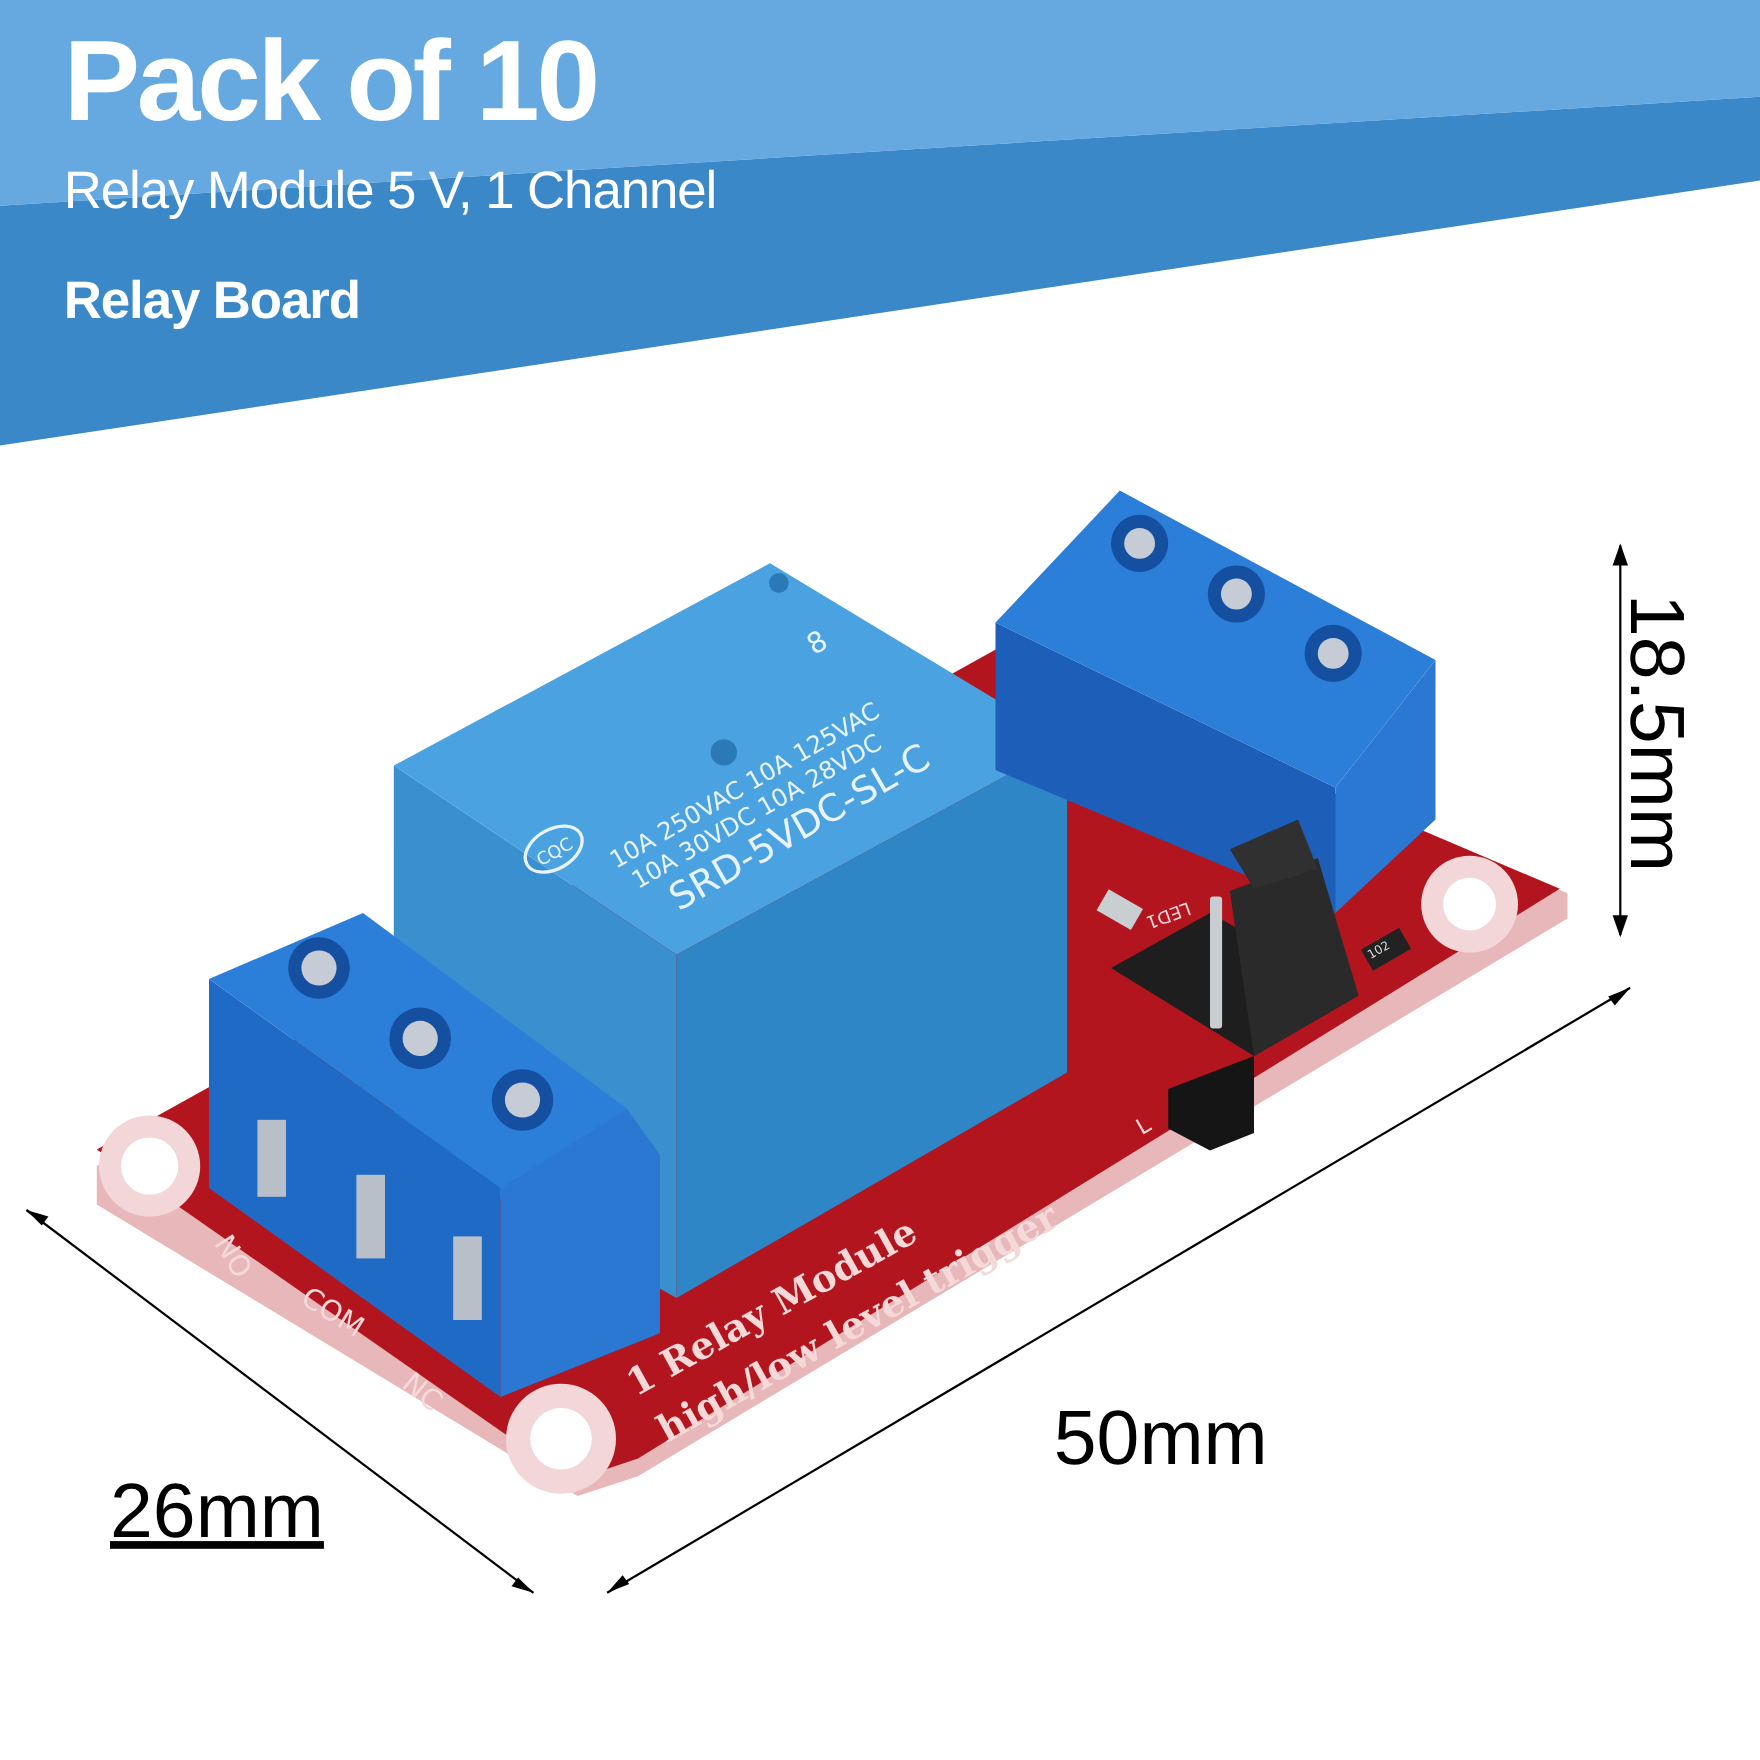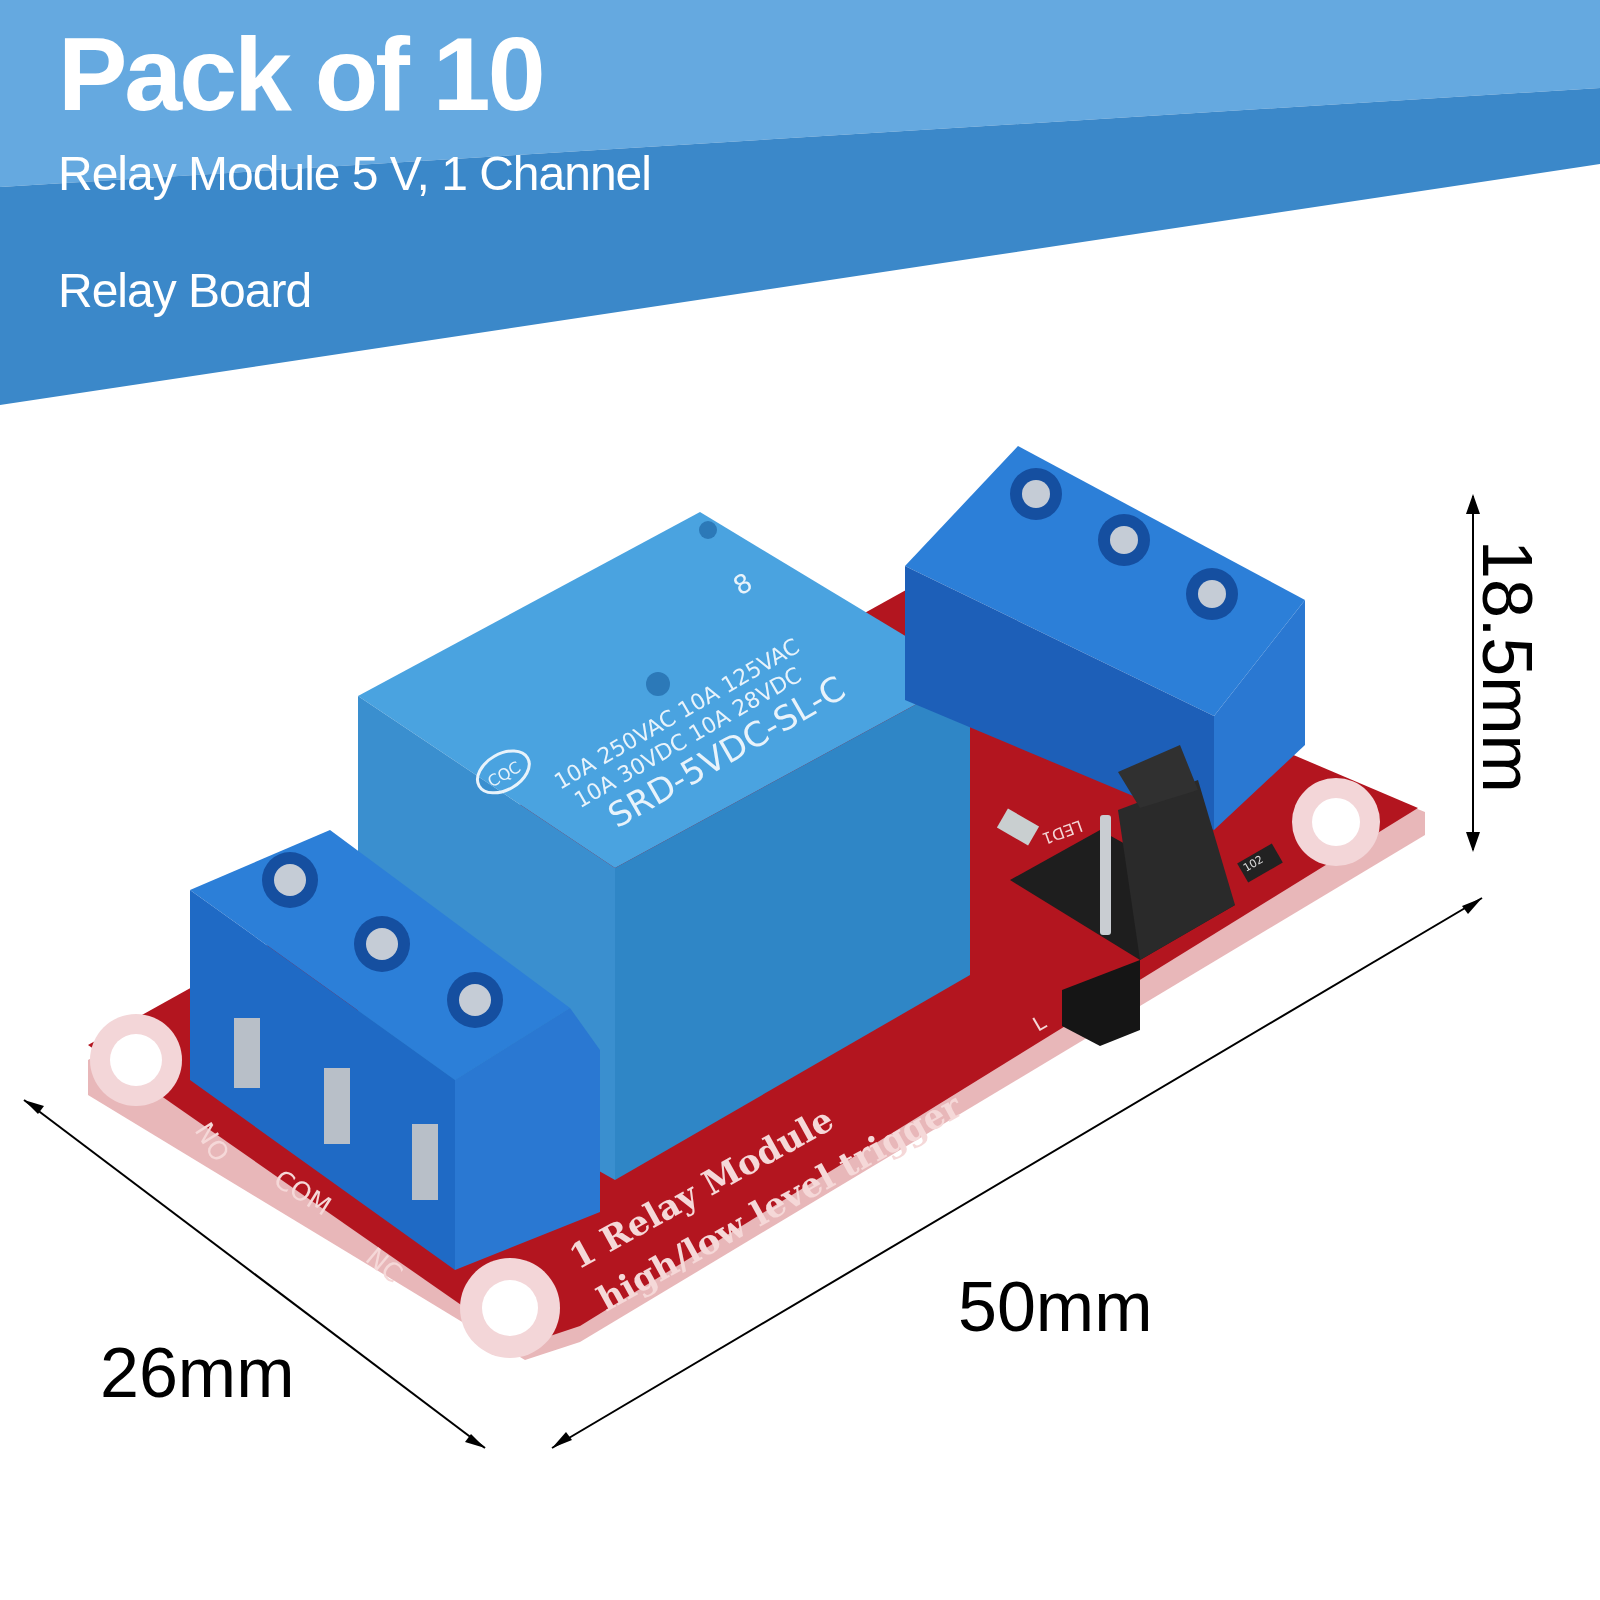--- a/index.html
+++ b/index.html
@@ -1,25 +1,25 @@
 <!DOCTYPE html>
 <html><head>
 <meta charset="utf-8">
 <style>
   html, body { margin:0; padding:0; background:#ffffff; }
   body { width:1600px; height:1600px; position:relative; overflow:hidden; font-family:"Liberation Sans", sans-serif; }
   .banner-svg { position:absolute; left:0; top:0; width:1600px; height:420px; }
   .title { position:absolute; left:58px; top:22px; color:#ffffff; font-weight:bold; font-size:104px; letter-spacing:-3px; line-height:1;text-align:right; }
   .subtitle { position:absolute; left:58px; color:#ffffff; font-size:48px; line-height:1; letter-spacing:-1px; }
   .sub1 { top:150px; }
-  .sub2 { top:267px; }
+  .sub2 { top:250px;font-weight:bold; }
   .product-svg { position:absolute; left:0; top:0; width:1600px; height:1600px; }
   .dim-label { position:absolute; color:#000; font-size:70px; line-height:1; }
   .dim-50 { left:958px; top:1272px; }
-  .dim-26 { left:100px; top:1338px; }
+  .dim-26 { left:100px; top:1338px;text-decoration:underline; }
   .dim-185 { left:1462px; top:540px; transform-origin:0 0; transform:rotate(90deg) translate(0,-80px); }
 </style>
 </head>
 <body>
 
 <svg class="banner-svg" viewBox="0 0 1600 420">
   <polygon points="0,0 1600,0 1600,420 0,420" fill="#ffffff"></polygon>
   <polygon points="0,0 1600,0 1600,88 0,187" fill="#65a9e0"></polygon>
   <polygon points="0,187 1600,88 1600,164 0,405" fill="#3b88c9"></polygon>
 </svg>

